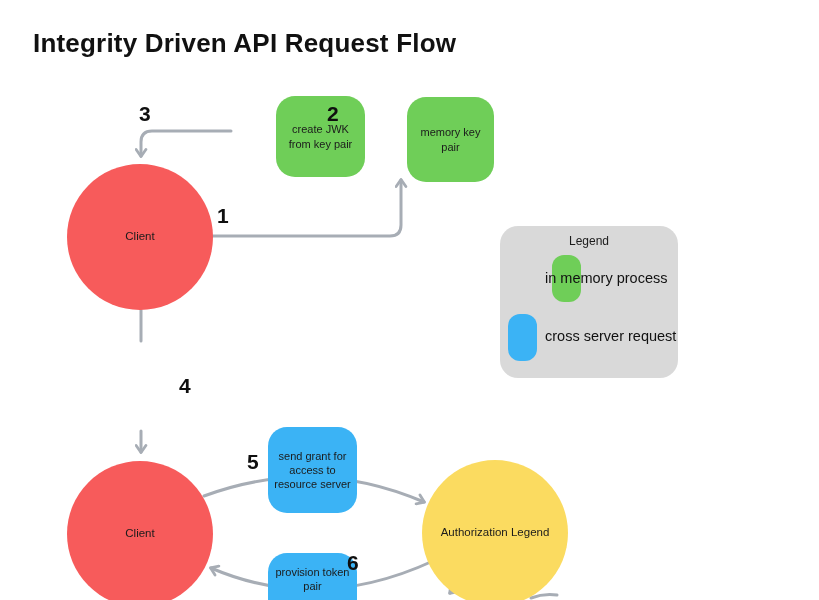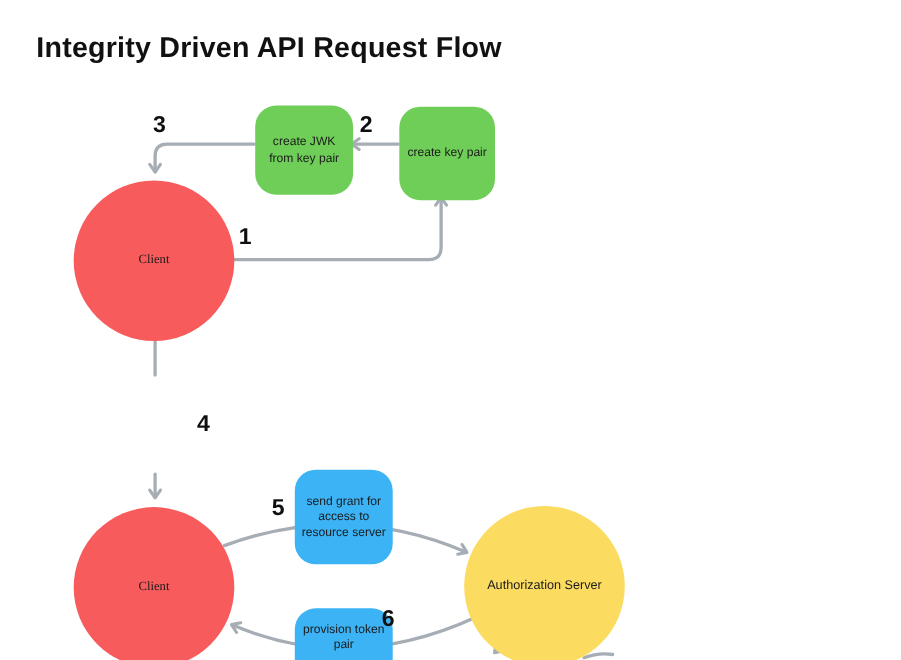--- a/index.html
+++ b/index.html
@@ -10,24 +10,24 @@
   .title {
     position:absolute; left:33px; top:28px; font-size:26px; font-weight:800;
     letter-spacing:0.2px; color:#111111; white-space:nowrap;text-align:center;
   }
   #arrow-layer { position:absolute; left:0; top:0; z-index:1; }
   .node {
     position:absolute; display:flex; align-items:center; justify-content:center;
     text-align:center; z-index:2; color:#1b1b1b;
   }
   .pill-box { border-radius:19px; font-size:11px; line-height:1.3; padding:5px 4px; }
-  .green  { background:#6FCE58; }
+  .green  { background:#6FCE58;margin-left:44px; }
   .blue   { background:#3BB3F5; }
   .circle { border-radius:50%; font-size:11.5px; line-height:1.35; }
-  .red    { background:#F75B5B;font-family:Liberation Serif, serif; }
+  .red    { background:#F75B5B; }
   .yellow { background:#FBDB60; }
   .step-num {
     position:absolute; z-index:3; font-size:21px; font-weight:800; color:#0f0f0f;
   }
   .legend {
     position:absolute; left:500px; top:226px; width:178px; height:152px;
     background:#D9D9D9; border-radius:18px; z-index:2;
   }
   .legend-title {
     position:absolute; left:0; right:0; top:8px; text-align:center;
@@ -65,45 +65,52 @@
       <path d="M 463 579 L 450 593" marker-end="url(#ah)"></path>
       <path d="M 531 598 Q 544 593 557 595"></path>
     </g>
   </svg>
 
   <div class="node pill-box green" style="left:232px; top:96px; width:81px; height:71px;">
     <span>create JWK from key pair</span>
   </div>
 
   <div class="node pill-box green" style="left:363px; top:97px; width:79px; height:75px;">
-    <span>create key pair</span>
+    <span>memory key pair</span>
   </div>
 
   <div class="node circle red" style="left:67px; top:164px; width:146px; height:146px;">
     <span>Client</span>
   </div>
 
 
   <div class="node circle red" style="left:67px; top:461px; width:146px; height:146px;">
     <span>Client</span>
   </div>
 
   <div class="node pill-box blue" style="left:268px; top:427px; width:81px; height:76px;">
     <span>send grant for access to resource server</span>
   </div>
 
   <div class="node circle yellow" style="left:422px; top:460px; width:146px; height:146px;">
-    <span>Authorization Server</span>
+    <span>Authorization Legend</span>
   </div>
 
   <div class="node pill-box blue" id="box-provision" style="left:268px; top:553px; width:81px; height:90px;">
     <span>provision token pair</span>
   </div>
 
   <div class="step-num" style="left:217px; top:204px;">1</div>
   <div class="step-num" style="left:327px; top:102px;">2</div>
   <div class="step-num" style="left:139px; top:102px;">3</div>
   <div class="step-num" style="left:179px; top:374px;">4</div>
   <div class="step-num" style="left:247px; top:450px;">5</div>
   <div class="step-num" style="left:347px; top:551px;">6</div>
 
+  <div class="legend">
+    <div class="legend-title">Legend</div>
+    <div class="legend-pill p1 green"></div>
+    <div class="legend-label l1">in memory process</div>
+    <div class="legend-pill p2 blue"></div>
+    <div class="legend-label l2">cross server request</div>
+  </div>
 
 </div>
 
 </body></html>

